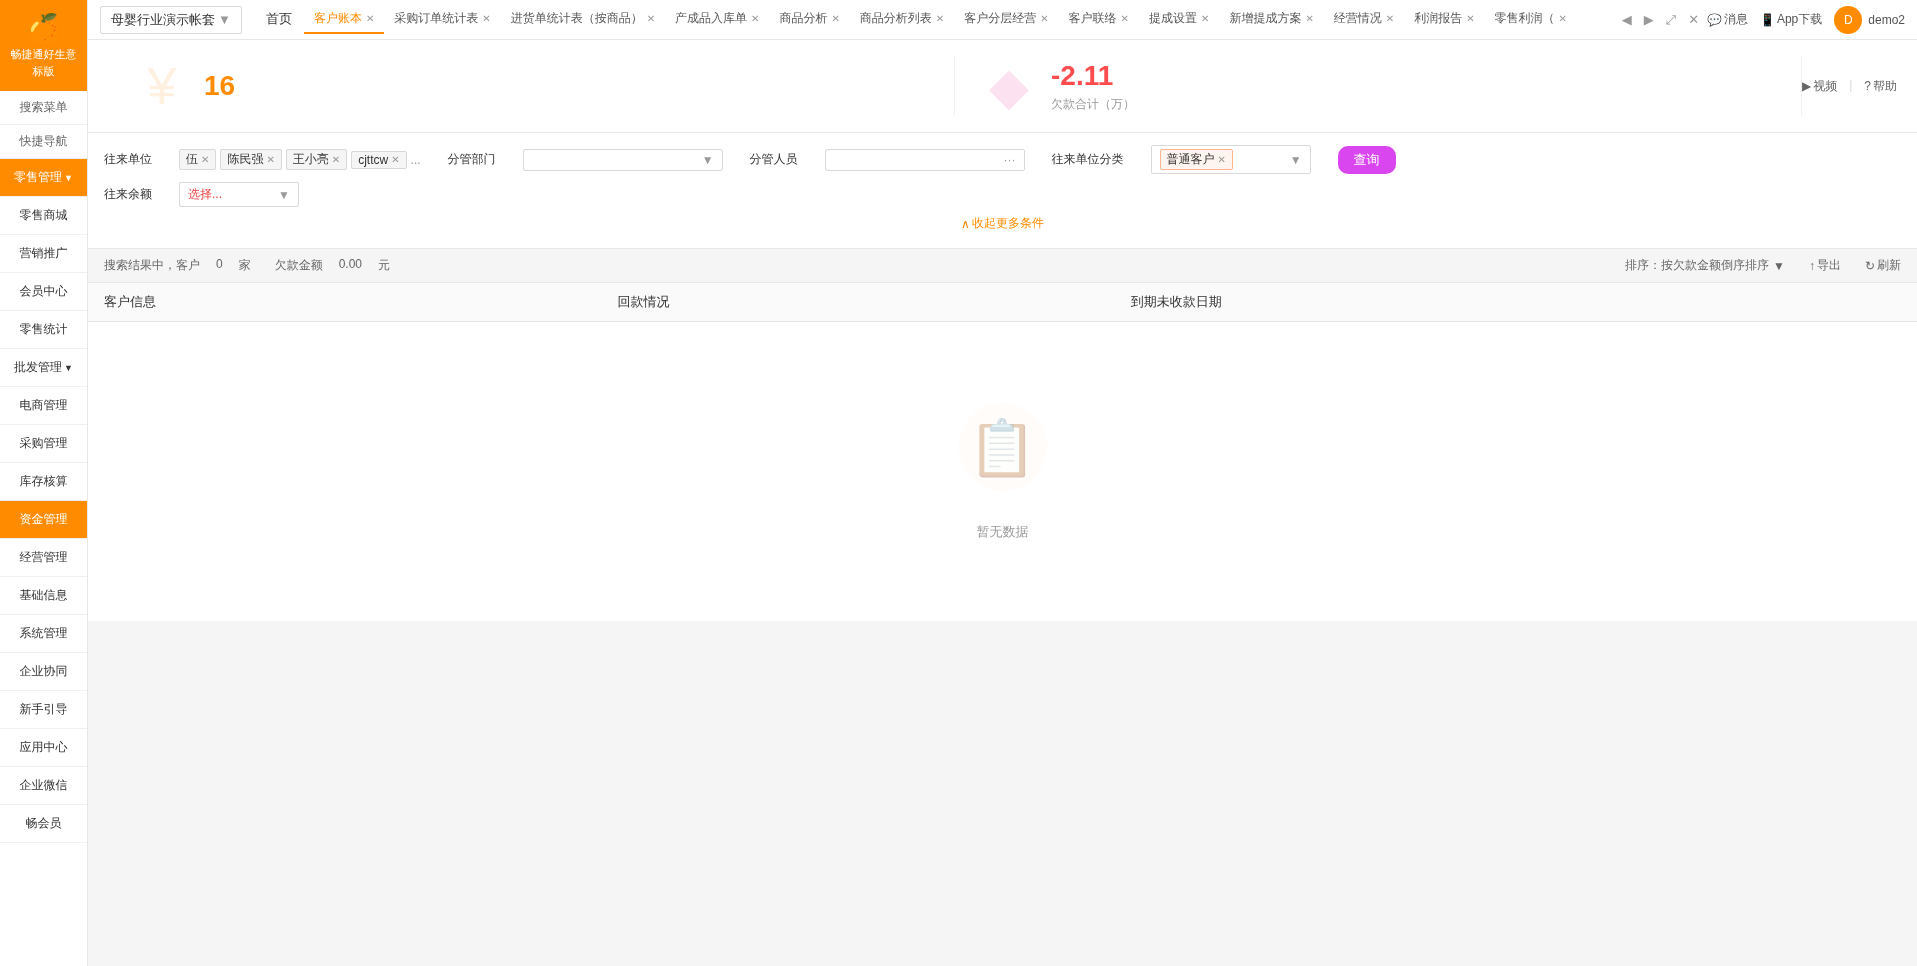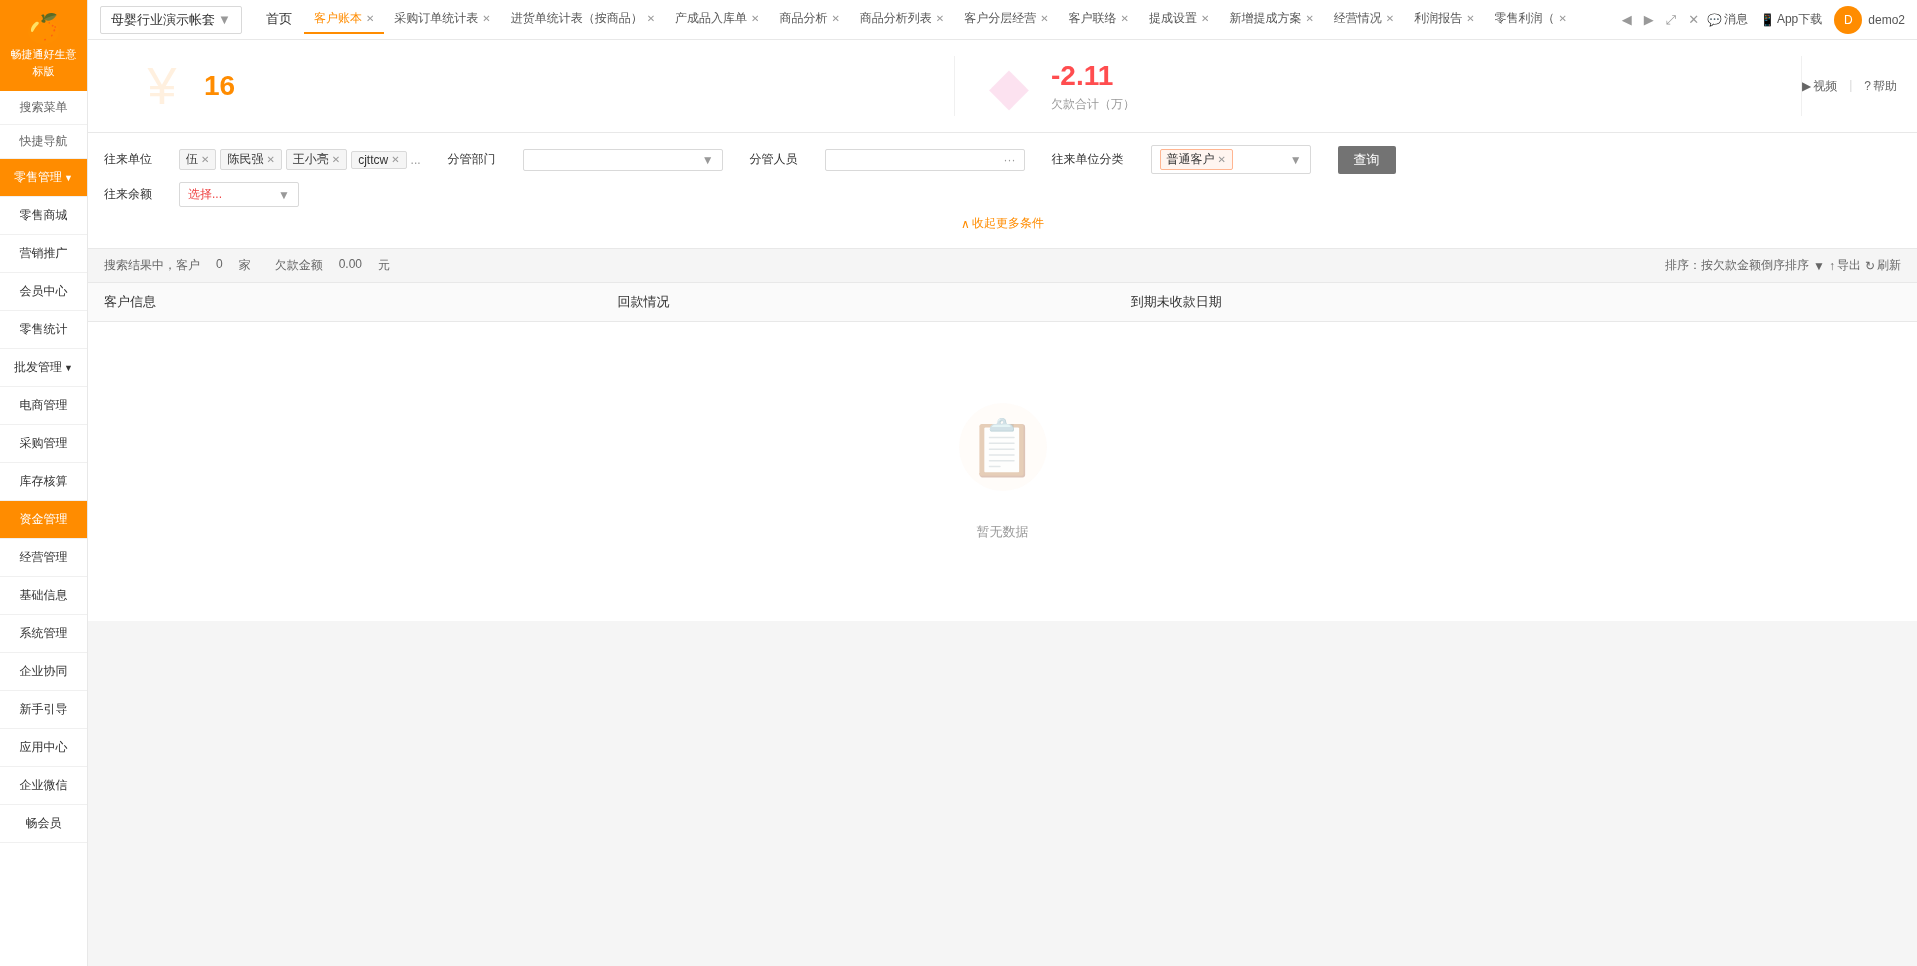--- a/index.html
+++ b/index.html
@@ -54,27 +54,27 @@
     .filter-label { font-size: 12px; color: #333; white-space: nowrap; flex-shrink: 0; }
     .tag-container { display: flex; align-items: center; gap: 4px; flex-wrap: wrap; }
     .filter-tag { background: #f5f5f5; border: 1px solid #d9d9d9; border-radius: 2px; padding: 1px 6px; font-size: 12px; color: #333; display: flex; align-items: center; gap: 3px; cursor: pointer; }
     .filter-tag .tag-close { color: #999; font-size: 10px; cursor: pointer; }
     .more-tag { color: #999; cursor: pointer; font-size: 12px; }
     .filter-select { border: 1px solid #d9d9d9; border-radius: 2px; padding: 3px 8px; font-size: 12px; color: #333; background: #fff; cursor: pointer; display: flex; align-items: center; gap: 4px; min-width: 120px; }
     .filter-select-wide { min-width: 200px; }
     .filter-select .placeholder { color: #ef4444; }
     .filter-select .arrow { color: #999; margin-left: auto; }
     .collapse-btn { color: #ff8c00; font-size: 12px; cursor: pointer; display: flex; align-items: center; gap: 2px; justify-content: center; margin: 4px 0; }
-    .btn-primary { background: #737373; color: #fff; border: none; border-radius: 2px; padding: 5px 16px; font-size: 13px; cursor: pointer; }
+    .btn-primary { background: #d946ef; color: #fff; border: none; border-radius: 10px; padding: 5px 16px; font-size: 13px; cursor: pointer; }
 
     
     .result-bar { background: #f5f5f5; padding: 8px 16px; display: flex; align-items: center; justify-content: space-between; border-bottom: 1px solid #e8e8e8; }
     .result-info { font-size: 12px; color: #333; display: flex; gap: 16px; }
     .result-info span { color: #666; }
-    .result-actions { display: flex; align-items: center; gap: 4px; font-size: 12px; color: #666; }
+    .result-actions { display: flex; align-items: center; gap: 24px; font-size: 12px; color: #666; }
     .sort-select { display: flex; align-items: center; gap: 4px; cursor: pointer; }
     .action-btn { cursor: pointer; color: #666; display: flex; align-items: center; gap: 2px; }
 
     
     .table-wrapper { background: #fff; }
     .table-header { display: grid; grid-template-columns: 2fr 2fr 1.5fr 1.5fr; padding: 10px 16px; border-bottom: 1px solid #e8e8e8; background: #fafafa; }
     .table-header .col-title { font-size: 13px; color: #333; font-weight: 500; }
 
     
     .empty-state { display: flex; flex-direction: column; align-items: center; justify-content: center; padding: 80px 0; }

